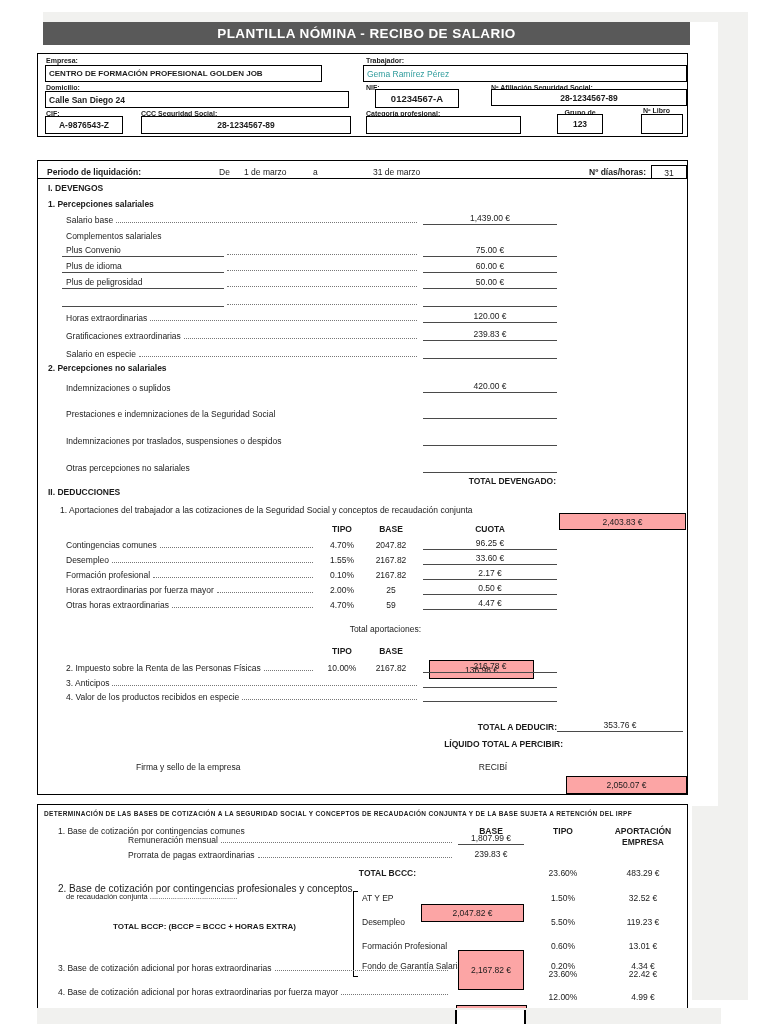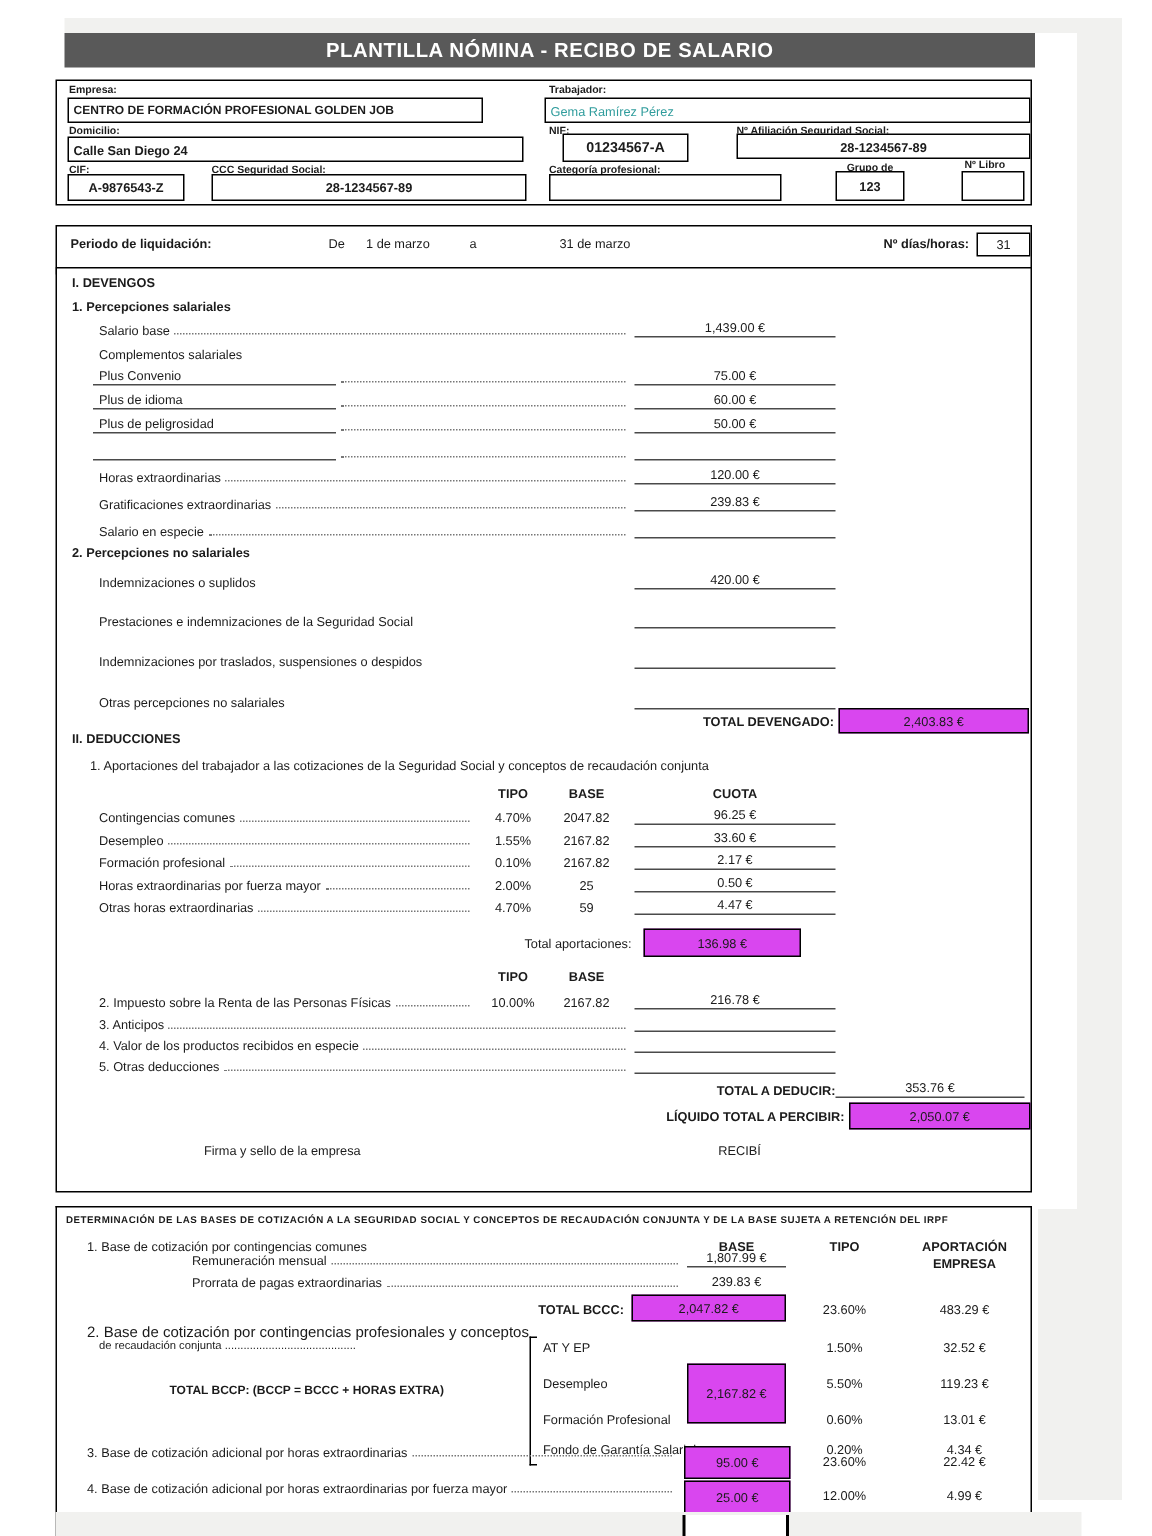--- a/index.html
+++ b/index.html
@@ -18,22 +18,22 @@
   .row{position:absolute;display:flex;align-items:flex-end;box-sizing:border-box;}
   .lbl9{font-size:8.5px;white-space:nowrap;}
   .lblb{font-size:8.5px;font-weight:bold;white-space:nowrap;}
   .dots{flex:1;border-bottom:1px dotted #777;margin:0 6px 2px 3px;height:1px;}
   .sp{flex:1;}
   .vcell{width:134px;border-bottom:1.6px solid #4a4a4a;text-align:center;padding-bottom:1px;white-space:nowrap;}
   .lucell{width:158px;border-bottom:1.6px solid #4a4a4a;padding:0 0 1px 4px;white-space:nowrap;}
   .tcell{width:46px;text-align:center;white-space:nowrap;}
   .bcell{width:52px;text-align:center;white-space:nowrap;}
   .hcol{position:absolute;font-weight:bold;text-align:center;}
-  .valbox{position:absolute;border:1.8px solid #000;background:#d946ef;display:flex;align-items:center;
-          justify-content:center;box-sizing:border-box;font-size:8.5px;white-space:nowrap;}
+  .valbox{position:absolute;border:1.8px solid #000;background:#fca5a5;display:flex;align-items:center;
+          justify-content:center;box-sizing:border-box;font-size:8.5px;white-space:nowrap;margin-top:41px;}
   .rlab{position:absolute;text-align:right;font-weight:bold;white-space:nowrap;}
   .sech{position:absolute;font-weight:bold;white-space:nowrap;}
   .plain{position:absolute;white-space:nowrap;}
   .smallttl{position:absolute;font-size:6.5px;font-weight:bold;letter-spacing:.35px;white-space:nowrap;}
   .bracket{position:absolute;left:315px;top:86px;width:5px;height:86px;border-left:1.5px solid #000;
            border-top:1.5px solid #000;border-bottom:1.5px solid #000;box-sizing:border-box;}
   .ucell66{width:66px;border-bottom:1.4px solid #4a4a4a;text-align:center;padding-bottom:1px;white-space:nowrap;}
   .pcell66{width:66px;text-align:center;padding-bottom:1px;white-space:nowrap;}
 </style>
 </head>
@@ -65,21 +65,21 @@
     <span class="flbl" style="left:328px;top:56px">Categoría profesional:</span>
     <span class="flbl" style="left:510px;top:55px;width:64px;text-align:center">Grupo de</span>
     <span class="flbl" style="left:605px;top:53px">Nº Libro</span>
     <div class="fbox tc" style="left:7px;top:62px;width:78px;height:18px;font-weight:bold">A-9876543-Z</div>
     <div class="fbox tc" style="left:103px;top:62px;width:210px;height:18px;font-weight:bold">28-1234567-89</div>
     <div class="fbox tc" style="left:328px;top:62px;width:155px;height:18px"></div>
     <div class="fbox tc" style="left:519px;top:60px;width:46px;height:20px;font-weight:bold">123</div>
     <div class="fbox tc" style="left:603px;top:60px;width:42px;height:20px"></div>
   </div>
 
-  <div class="frame" style="left:37px;top:150px;width:651px;height:33px">
+  <div class="frame" style="left:37px;top:160px;width:651px;height:33px">
     <span class="plain" style="left:9px;top:6px;font-weight:bold">Periodo de liquidación:</span>
     <span class="plain" style="left:181px;top:6px">De</span>
     <span class="plain" style="left:206px;top:6px">1 de marzo</span>
     <span class="plain" style="left:275px;top:6px">a</span>
     <span class="plain" style="left:335px;top:6px">31 de marzo</span>
     <span class="rlab" style="left:478px;top:6px;width:130px">Nº días/horas:</span>
     <div class="fbox tc" style="left:613px;top:4px;width:36px;height:16px">31</div>
   </div>
 
   <div class="frame" style="left:37px;top:178px;width:651px;height:617px">
@@ -223,25 +223,20 @@
     <div class="row" style="left:28px;top:497px;width:491px;height:12px">
       <span class="lbl9">3. Anticipos</span>
       <div class="dots"></div>
       <span class="vcell"></span>
     </div>
     <div class="row" style="left:28px;top:511px;width:491px;height:12px">
       <span class="lbl9">4. Valor de los productos recibidos en especie</span>
       <div class="dots"></div>
       <span class="vcell"></span>
     </div>
-    <div class="row" style="left:28px;top:525px;width:491px;height:12px">
-      <span class="lbl9">5. Otras deducciones</span>
-      <div class="dots"></div>
-      <span class="vcell"></span>
-    </div>
 
     <div class="row" style="left:28px;top:540px;width:617px;height:13px">
       <div class="sp"></div>
       <span class="lblb">TOTAL A DEDUCIR:</span>
       <span class="vcell" style="width:126px">353.76 €</span>
     </div>
 
     <span class="rlab" style="left:300px;top:560px;width:225px">LÍQUIDO TOTAL A PERCIBIR:</span>
     <div class="valbox" style="left:528px;top:556px;width:121px;height:18px">2,050.07 €</div>
 

